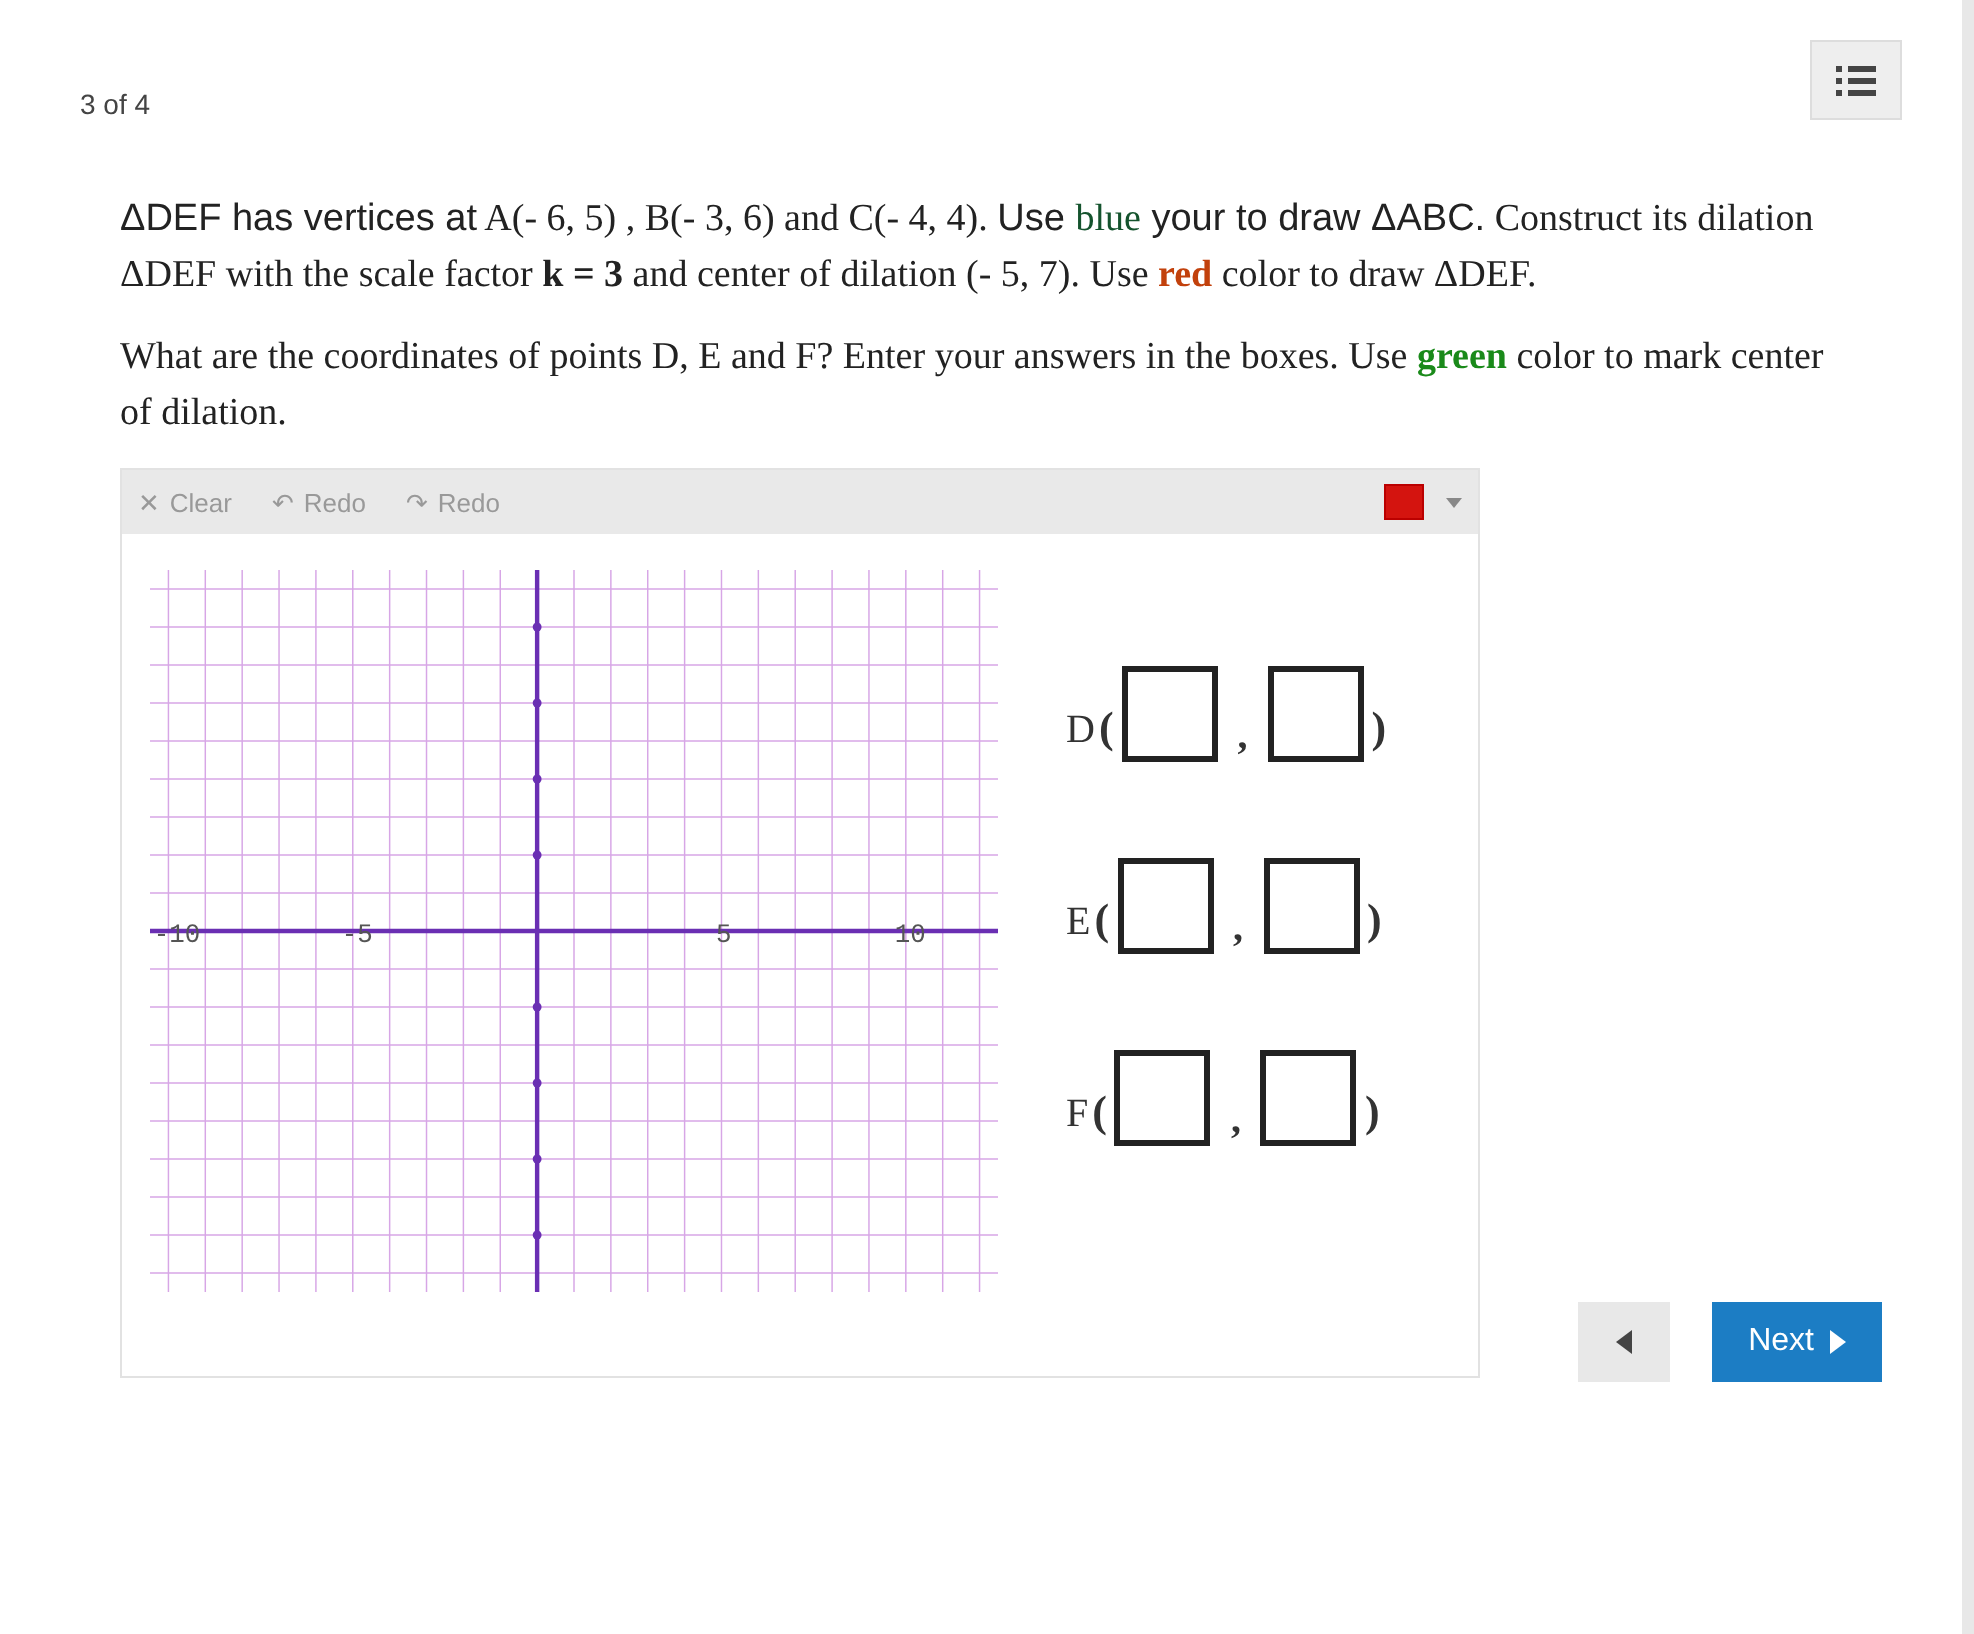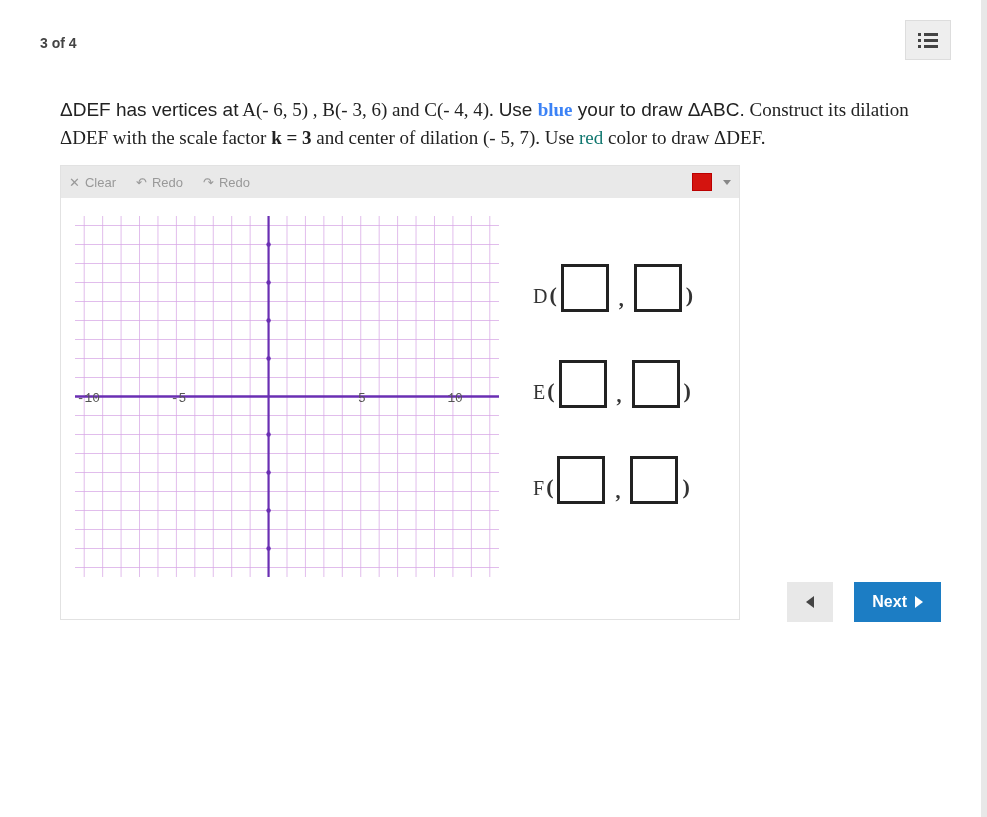--- a/index.html
+++ b/index.html
@@ -14,22 +14,21 @@
     position: relative;
     border-right: 6px solid #e8e8e8;
   }
   .page {
     padding: 20px 40px 20px 40px;
     position: relative;
   }
   .top-row {
     display: flex;
     justify-content: space-between;
-    align-items: center;
-    font-weight: bold;
+    align-items: flex-end;
   }
   .progress {
     font-size: 14px;
     color: #444;
     padding-top: 6px;
   }
   .menu-btn {
     width: 46px;
     height: 40px;
     background: #eee;
@@ -43,22 +42,22 @@
   .menu-btn svg { width: 20px; height: 16px; }
   .question {
     margin: 36px 10px 10px 20px;
     font-size: 19px;
     line-height: 1.45;
     font-family: Georgia, 'Times New Roman', serif;
     color: #222;
   }
   .question p { margin: 0 0 14px 0; }
   .q-sans { font-family: Arial, Helvetica, sans-serif; }
-  .blue { color: #3b82f6; font-weight: bold; margin-top: 36px; }
-  .red { color: #0f766e; font-weight: normal; }
+  .blue { color: #14532d; font-weight: normal; margin-top: 36px; }
+  .red { color: #c2410c; font-weight: bold; }
   .green { color: #1a8a1a; font-weight: bold; }
   .bold { font-weight: bold; }
   .workarea {
     margin: 14px 0 0 20px;
     width: 680px;
     border: 1px solid #e2e2e2;
     background: #fff;
   }
   .toolbar {
     height: 32px;
@@ -115,21 +114,20 @@
     font-size: 18px;
     text-align: center;
     padding: 0;
   }
   .footer {
     position: absolute;
     right: 40px;
     bottom: 18px;
     display: flex;
     gap: 21px;
-    font-weight: bold;
   }
   .btn {
     height: 40px;
     display: flex;
     align-items: center;
     justify-content: center;
     padding: 0 18px;
     font-size: 16px;
     cursor: pointer;
   }
@@ -159,20 +157,23 @@
         <rect x="0" y="13" width="3" height="3" fill="#444"></rect>
           <rect x="6" y="13" width="14" height="3" fill="#444"></rect>
       </svg>
     </div>
   </div>
 
   <div class="question">
     <p>
       <span class="q-sans">ΔDEF has vertices at</span><span> A(- 6, 5) , B(- 3, 6) and C(- 4, 4). </span><span class="q-sans">Use </span><span class="blue">blue</span><span class="q-sans"> your to draw ΔABC.</span>
       <span>Construct its dilation ΔDEF with the scale factor </span><span class="bold">k = 3</span><span> and center of dilation (- 5, 7). Use </span><span class="red">red</span><span> color to draw ΔDEF.</span>
+    </p>
+    <p>
+      <span>What are the coordinates of points D, E and F? Enter your answers in the boxes. Use </span><span class="green">green</span><span> color to mark center of dilation.</span>
     </p>
   </div>
 
   <div class="workarea">
     <div class="toolbar">
       <div class="tb-btn">
         <span>✕</span>
         <span>Clear</span>
       </div>
       <div class="tb-btn">

